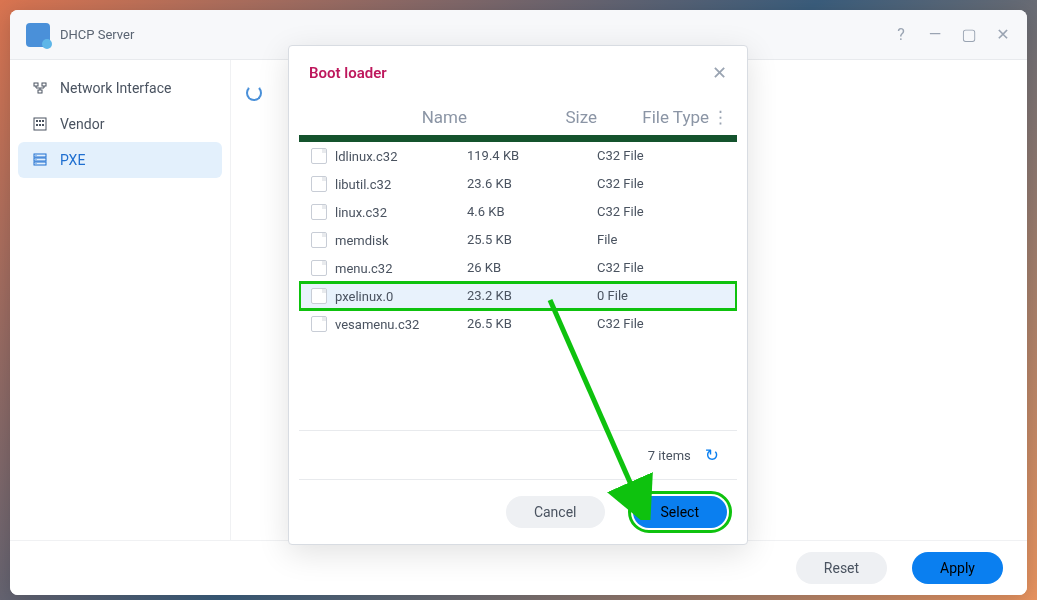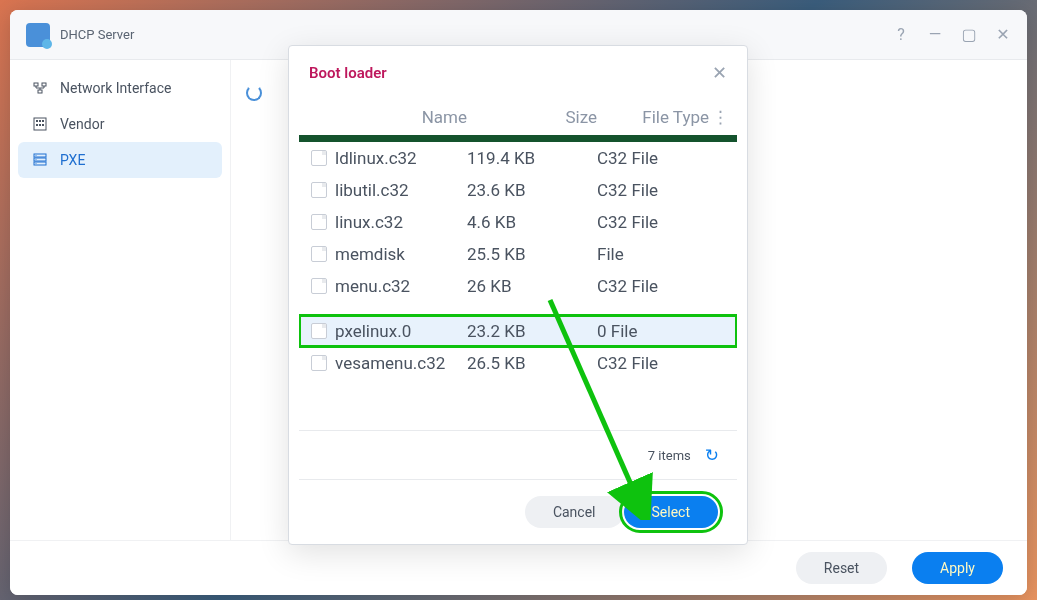--- a/index.html
+++ b/index.html
@@ -20,46 +20,46 @@
     .sidebar-item { display: flex; align-items: center; padding: 10px 12px; border-radius: 6px; color: #4a5360; font-size: 14px; cursor: pointer; }
     .sidebar-item.active { background: #e3f0fc; color: #1f6fd0; }
     .sidebar-item-icon { width: 20px; margin-right: 10px; display: flex; align-items: center; justify-content: center; }
     
     .content-area { flex: 1; position: relative; background: #fff; border-left: 1px solid #f0f1f3; }
     .spinner-bg { position: absolute; top: 25px; left: 15px; width: 16px; height: 16px; border: 2px solid #4a90d9; border-top-color: transparent; border-radius: 50%; }
     
     .footer { height: 55px; display: flex; align-items: center; justify-content: flex-end; padding: 0 24px; gap: 25px; background: #fff; border-top: 1px solid #f0f1f3; }
     .btn { padding: 8px 28px; border-radius: 18px; font-size: 14px; border: none; cursor: pointer; }
     .btn-secondary { background: #eef0f3; color: #4a5360; }
-    .btn-primary { background: #0a7ff0; color: #fef9c3; }
+    .btn-primary { background: #0a7ff0; color: #000000; }
     
     
     .modal { position: absolute; top: 45px; left: 288px; width: 460px; height: 500px; background: #fff; border: 1px solid #d8dce2; border-radius: 4px; box-shadow: 0 8px 32px rgba(0,0,0,0.12); display: flex; flex-direction: column; z-index: 100; }
     .modal-header { padding: 16px 20px; display: flex; align-items: center; justify-content: space-between; }
     .modal-title { font-size: 15px; font-weight: 600; color: #be185d; }
     .modal-close { color: #9aa4b2; font-size: 18px; cursor: pointer; }
     
     .file-table { flex: 1; display: flex; flex-direction: column; padding: 0 10px; }
     .table-header { display: flex; padding: 8px 8px; border-bottom: 7px solid #14532d; color: #8b95a5; font-size: 17px; text-align: right; }
     .col-name { flex: 0 0 160px; padding-left: 4px; }
     .col-size { flex: 0 0 130px; }
     .col-type { flex: 1; }
     .col-menu { width: 20px; color: #9aa4b2; cursor: pointer; }
     
     .table-body { flex: 1; overflow: auto; }
-    .table-row { display: flex; padding: 6px 8px; font-size: 17px; color: #4a5360; cursor: pointer; position: relative; }
+    .table-row { display: flex; padding: 6px 8px; font-size: 13px; color: #4a5360; cursor: pointer; position: relative; }
     .table-row.selected { background: #e8f2fc; }
-    .table-row.highlighted { outline: 3px solid #0ec20e; outline-offset: -2px; margin-top: 13px; }
+    .table-row.highlighted { outline: 3px solid #0ec20e; outline-offset: -2px; }
     .file-icon { width: 16px; height: 16px; margin-right: 8px; border: 1px solid #c8cdd6; border-radius: 2px; background: #fff; position: relative; }
     .file-icon::after { content: ''; position: absolute; top: 0; right: 0; width: 4px; height: 4px; background: #e8eaed; }
     
     .table-footer { padding: 14px 18px; display: flex; justify-content: flex-end; align-items: center; gap: 14px; border-top: 1px solid #e8eaed; border-bottom: 1px solid #e8eaed; font-size: 13px; color: #4a5360; }
     .refresh-icon { color: #0a7ff0; font-size: 17px; cursor: pointer; }
     
-    .modal-footer { padding: 16px 29px; display: flex; justify-content: flex-end; gap: 0; }
+    .modal-footer { padding: 16px 20px; display: flex; justify-content: flex-end; gap: 28px; }
     .select-highlighted { outline: 3px solid #0ec20e; outline-offset: 2px; }
     
     
     .arrow-annotation { position: absolute; top: 290px; left: 540px; z-index: 200; pointer-events: none; }
   </style>
 </head>
 <body>
 
 <div class="window">
   <div class="titlebar">

